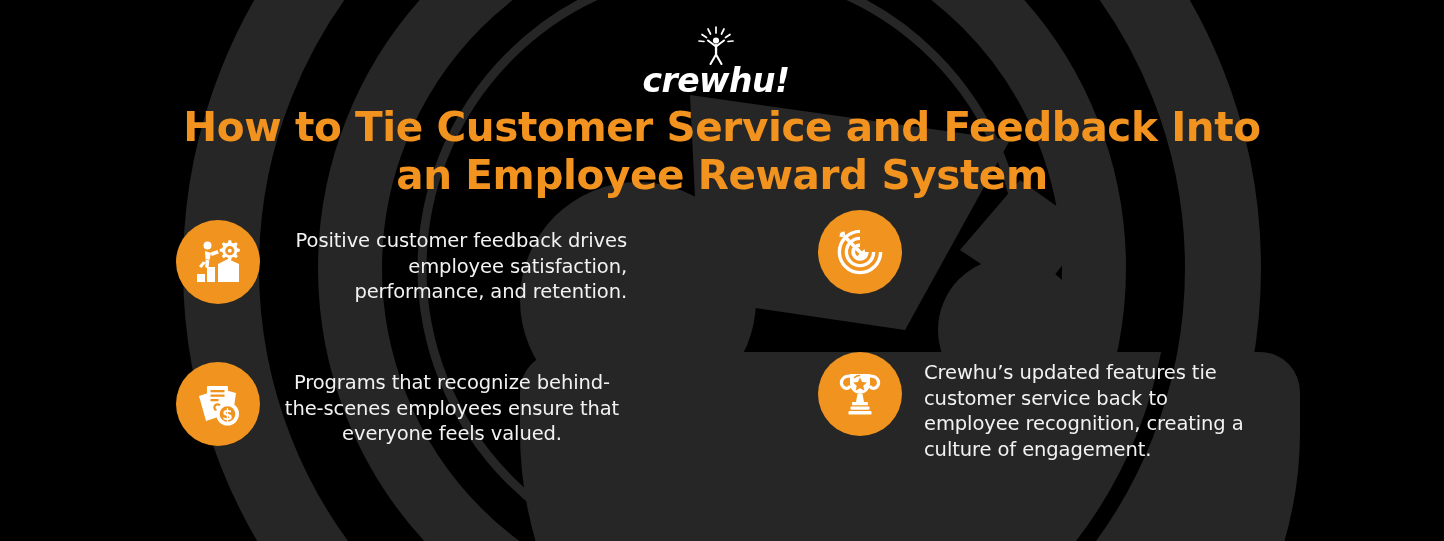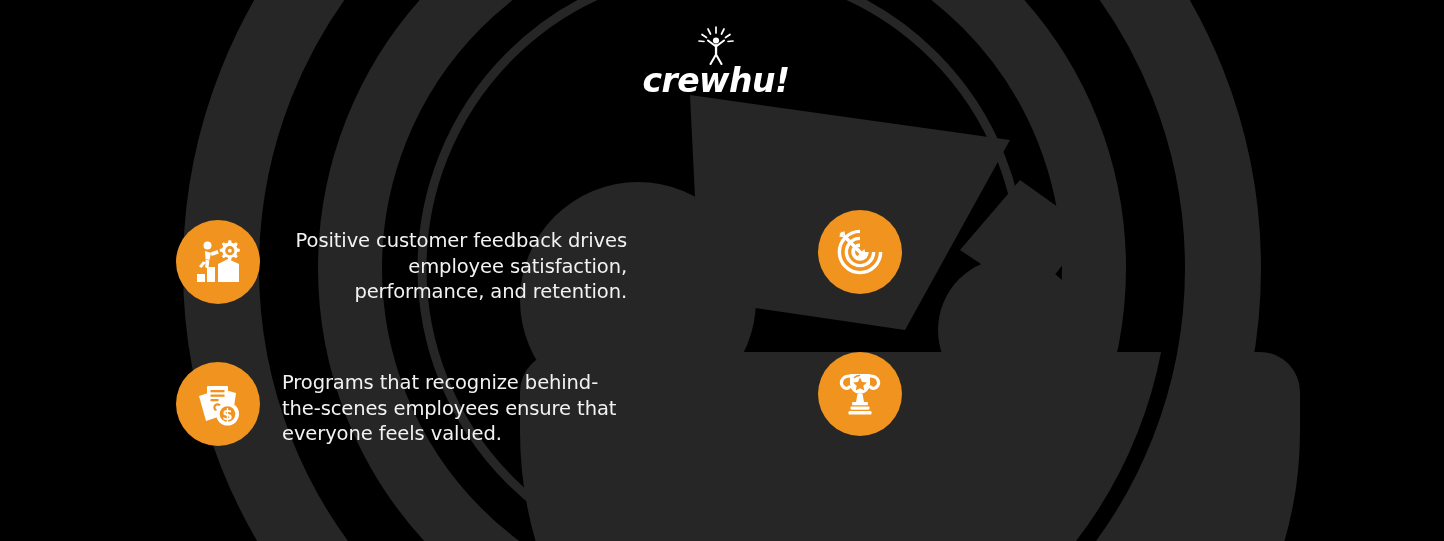--- a/index.html
+++ b/index.html
@@ -100,21 +100,21 @@
     font-family:"DejaVu Sans", sans-serif;
     font-size:19.5px;
     line-height:25.6px;
     letter-spacing:-0.1px;
     margin-left:22px;
     padding-top:12px;
   }
   .item.col-right .item-text { padding-top:2px; }
   .item.r1c1 .item-text { width:345px;text-align:right; }
   .item.r1c2 .item-text { width:335px; }
-  .item.r2c1 .item-text { width:340px; }
+  .item.r2c1 .item-text { width:340px;text-align:center; }
   .item.r2c2 .item-text { width:340px; }
 </style>
 </head>
 <body>
 
 <div class="canvas">
 
   <svg class="watermark" viewBox="0 0 1444 541" preserveAspectRatio="xMidYMid slice" aria-hidden="true">
     <defs>
       <clipPath id="frame">
@@ -164,20 +164,21 @@
       <g stroke="#ffffff" stroke-width="2.1" stroke-linecap="round" fill="none">
         <line x1="31" y1="20.5" x2="23" y2="14.5"></line>
         <line x1="31" y1="20.5" x2="39" y2="14.5"></line>
         <line x1="31" y1="28.5" x2="25.5" y2="38"></line>
         <line x1="31" y1="28.5" x2="36.5" y2="38"></line>
       </g>
     </svg>
     <div class="logo-word">crewhu!</div>
   </div>
 
+  <h1 class="title">How to Tie Customer Service and Feedback Into an Employee Reward System</h1>
 
   <div class="grid">
 
     <div class="item col-left r1c1">
       <div class="icon-circle">
         <svg width="52" height="52" viewBox="0 0 52 52" aria-hidden="true">
           <g fill="#ffffff">
 
             <rect x="5" y="38" width="8" height="8"></rect>
             <rect x="15" y="31" width="8" height="15"></rect>
@@ -275,16 +276,17 @@
           <g fill="none" stroke="#ffffff" stroke-width="3.2" stroke-linecap="round">
             <path d="M16 8 C8 8 6 14 8.5 18 C10.5 21 14 21 15.5 19"></path>
             <path d="M36 8 C44 8 46 14 43.5 18 C41.5 21 38 21 36.5 19"></path>
           </g>
 
           <path d="M26 9.5 l2.1 4.4 l4.8 0.6 l-3.6 3.3 l1 4.8 l-4.3 -2.4 l-4.3 2.4 l1 -4.8 l-3.6 -3.3 l4.8 -0.6 z" fill="#F0931F"></path>
 
           <path d="M20.5 9.5 a8 8 0 0 1 5 -2" fill="none" stroke="#F0931F" stroke-width="1.6" stroke-linecap="round"></path>
         </svg>
       </div>
+      <div class="item-text">Crewhu’s updated features tie customer service back to employee recognition, creating a culture of engagement.</div>
     </div>
 
   </div>
 </div>
 
 </body></html>

